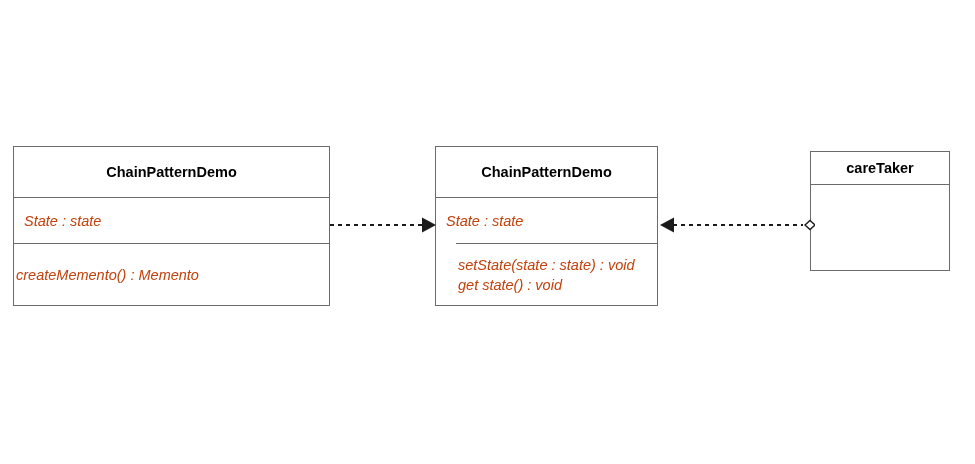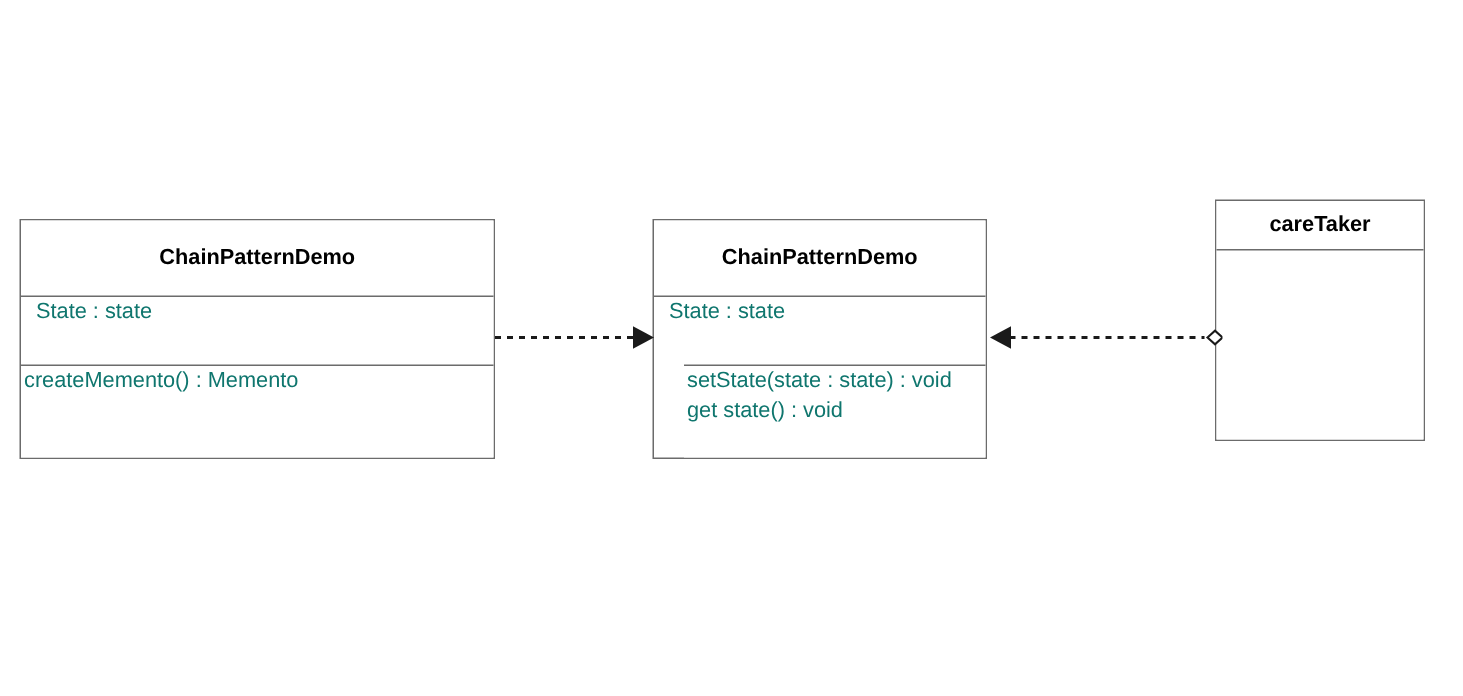--- a/index.html
+++ b/index.html
@@ -45,23 +45,25 @@
     color: #000000;
     white-space: nowrap;
     display: flex;
     align-items: center;
     justify-content: center;
   }
 
   .attr-list, .method-list {
     font-size: 14.5px;
     line-height: 20px;
-    color: #0f766e;
+    color: #c2410c;
     display: flex;
     flex-direction: column;
+    justify-content: center;
+    font-style: italic;
   }
   .attr-row {
     padding-left: 10px;
     white-space: pre;
   }
   .method-row {
     padding-left: 2px;
     white-space: pre;
   }
 
@@ -95,21 +97,21 @@
     <div class="uml-compartment class-title" style="height:50px;">ChainPatternDemo</div>
     <div class="uml-compartment attr-list" style="height:46px;">
       <div class="attr-row">State : state</div>
     </div>
     <div class="uml-compartment method-list" style="flex:1 1 auto; padding-left:0px;margin-left:20px;">
       <div class="method-row">setState(state : state) : void</div>
       <div class="method-row">get state() : void</div>
     </div>
   </div>
 
-  <div class="uml-class" style="left:810px; top:133px; width:140px; height:161px;">
+  <div class="uml-class" style="left:810px; top:151px; width:140px; height:120px;">
     <div class="uml-compartment class-title" style="height:32px;">careTaker</div>
     <div class="uml-compartment empty-compartment"></div>
   </div>
 
   <svg class="connector" style="left:328px; top:210px;" width="112" height="30" viewBox="0 0 112 30">
     <line x1="2" y1="15" x2="96" y2="15" stroke="#1a1a1a" stroke-width="2" stroke-dasharray="4 4" stroke-linecap="butt"></line>
     <polygon points="94,7.5 108,15 94,22.5" fill="#1a1a1a"></polygon>
   </svg>
 
   <svg class="connector" style="left:655px; top:210px;" width="160" height="30" viewBox="0 0 160 30">

